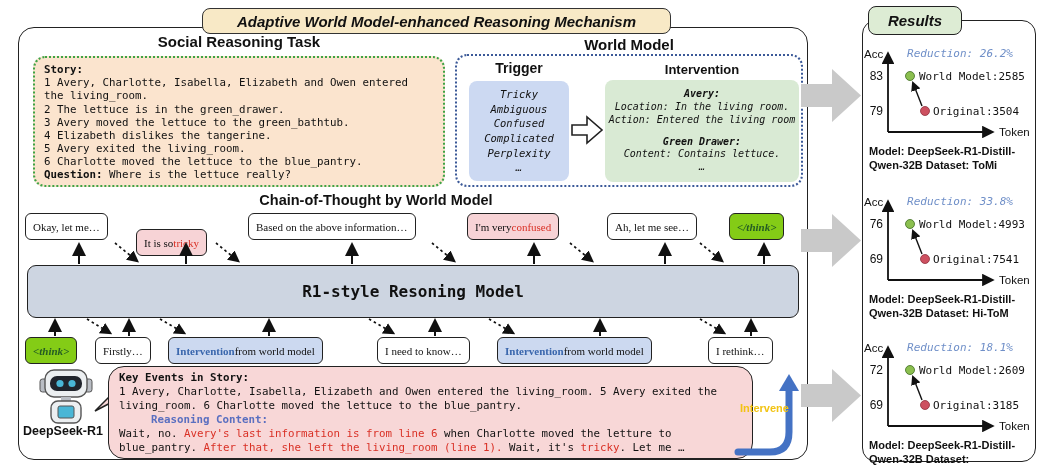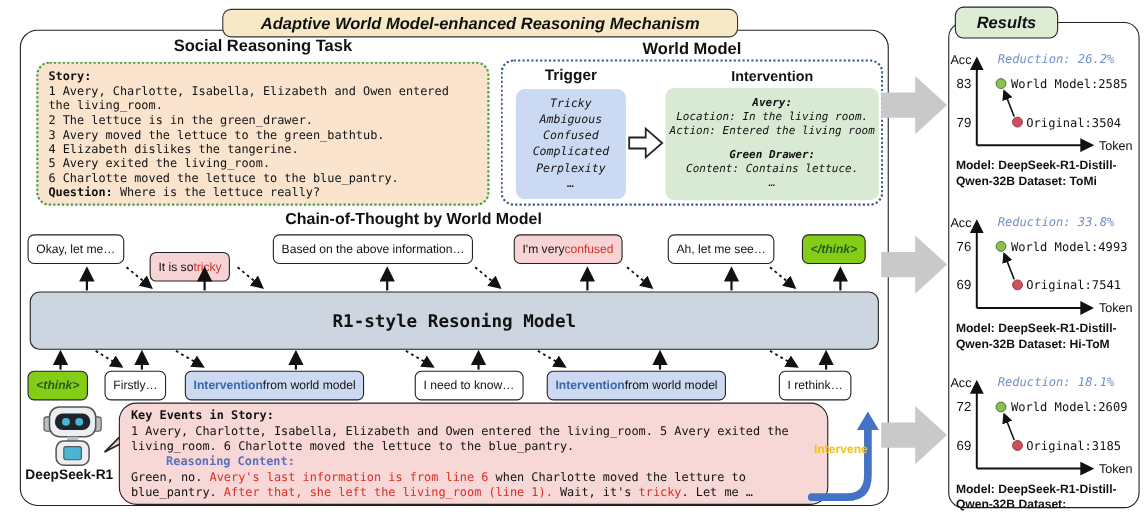--- a/index.html
+++ b/index.html
@@ -20,21 +20,21 @@
   .trigger-box{left:12px;top:25px;width:100px;height:100px;background:#ccd9f2;border-radius:8px;
           font-family:"DejaVu Sans Mono",monospace;font-style:italic;font-size:10.5px;line-height:1.4;
           display:flex;flex-direction:column;align-items:center;justify-content:center;}
   .interv-heading{left:150px;top:6px;width:190px;font-weight:bold;font-size:13px;text-align:center;}
   .interv-box{left:148px;top:24px;width:194px;height:102px;background:#d9ead4;border-radius:8px;
           font-family:"DejaVu Sans Mono",monospace;font-style:italic;font-size:10px;line-height:1.28;
           display:flex;flex-direction:column;align-items:center;justify-content:center;text-align:center;}
   .bold{font-weight:bold;}
   .cot-heading{left:18px;top:192px;width:716px;text-align:center;font-weight:bold;font-size:14.5px;}
   .box{position:absolute;display:inline-flex;align-items:center;height:25px;border:1.4px solid #222;border-radius:6px;
-       background:#fff;padding:0 7px;font-family:Liberation Sans, sans-serif;font-size:11px;white-space:nowrap;text-align:center;}
+       background:#fff;padding:0 7px;font-family:Liberation Serif, serif;font-size:11px;white-space:nowrap;text-align:center;}
   .box.pink{background:#f7d3d6;}
   .box.green{background:#84cc16;}
   .box.blue{background:#ccd9f0;}
   .seg-k{color:#111;}
   .seg-r{color:#d93025;}
   .seg-b{color:#3a67ad;font-weight:bold;}
   .seg-g{color:#245c24;font-weight:bold;font-style:italic;}
   .model-box{left:27px;top:265px;width:770px;height:51px;background:#cdd5e1;border:1.6px solid #222;border-radius:9px;
        display:flex;align-items:center;justify-content:center;font-family:"DejaVu Sans Mono",monospace;font-weight:bold;font-size:16px;}
   .bubble{left:108px;top:366px;width:645px;height:93px;background:#f8d7d7;border:1.6px solid #222;border-radius:16px;
@@ -197,21 +197,21 @@
   <div class="abs ds-label">DeepSeek-R1</div>
 
   <svg class="abs" style="left:93px;top:386px;" width="26" height="30" viewBox="0 0 26 30">
     <path d="M25,2 L2,25 L25,13 Z" fill="#f8d7d7" stroke="#222" stroke-width="1.5"></path>
   </svg>
 
   <div class="abs bubble">
     <span class="bold">Key Events in Story:</span><br>
     <span>1 Avery, Charlotte, Isabella, Elizabeth and Owen entered the living_room. 5 Avery exited the living_room. 6 Charlotte moved the lettuce to the blue_pantry.</span><br>
     <span class="lbl-blue">Reasoning Content:</span><br>
-    <span><span class="seg-k">Green, no. </span><span class="seg-r">Avery's last information is from line 6</span><span class="seg-k"> when Charlotte moved the letture to blue_pantry. </span><span class="seg-r">After that, she left the living_room (line 1).</span><span class="seg-k"> Wait, it's </span><span class="seg-r">tricky</span><span class="seg-k">. Let me …</span></span>
+    <span><span class="seg-k">Wait, no. </span><span class="seg-r">Avery's last information is from line 6</span><span class="seg-k"> when Charlotte moved the letture to blue_pantry. </span><span class="seg-r">After that, she left the living_room (line 1).</span><span class="seg-k"> Wait, it's </span><span class="seg-r">tricky</span><span class="seg-k">. Let me …</span></span>
   </div>
 
   <svg class="abs" style="left:732px;top:370px;" width="72" height="92" viewBox="0 0 72 92">
     <path d="M6,82 L38,82 Q57,82 57,62 L57,18" fill="none" stroke="#4472c4" stroke-width="7" stroke-linecap="round"></path>
     <polygon points="57,4 47,21 67,21" fill="#4472c4"></polygon>
     <text x="8" y="42" font-family="Liberation Sans,sans-serif" font-size="11" font-weight="bold" fill="#f2c313">Intervene</text>
   </svg>
 
   <svg class="abs" style="left:801px;top:67px;" width="62" height="57" viewBox="0 0 62 57">
     <polygon points="0,17 31,17 31,2 60,28.5 31,55 31,40 0,40" fill="#c9c9c9"></polygon>

